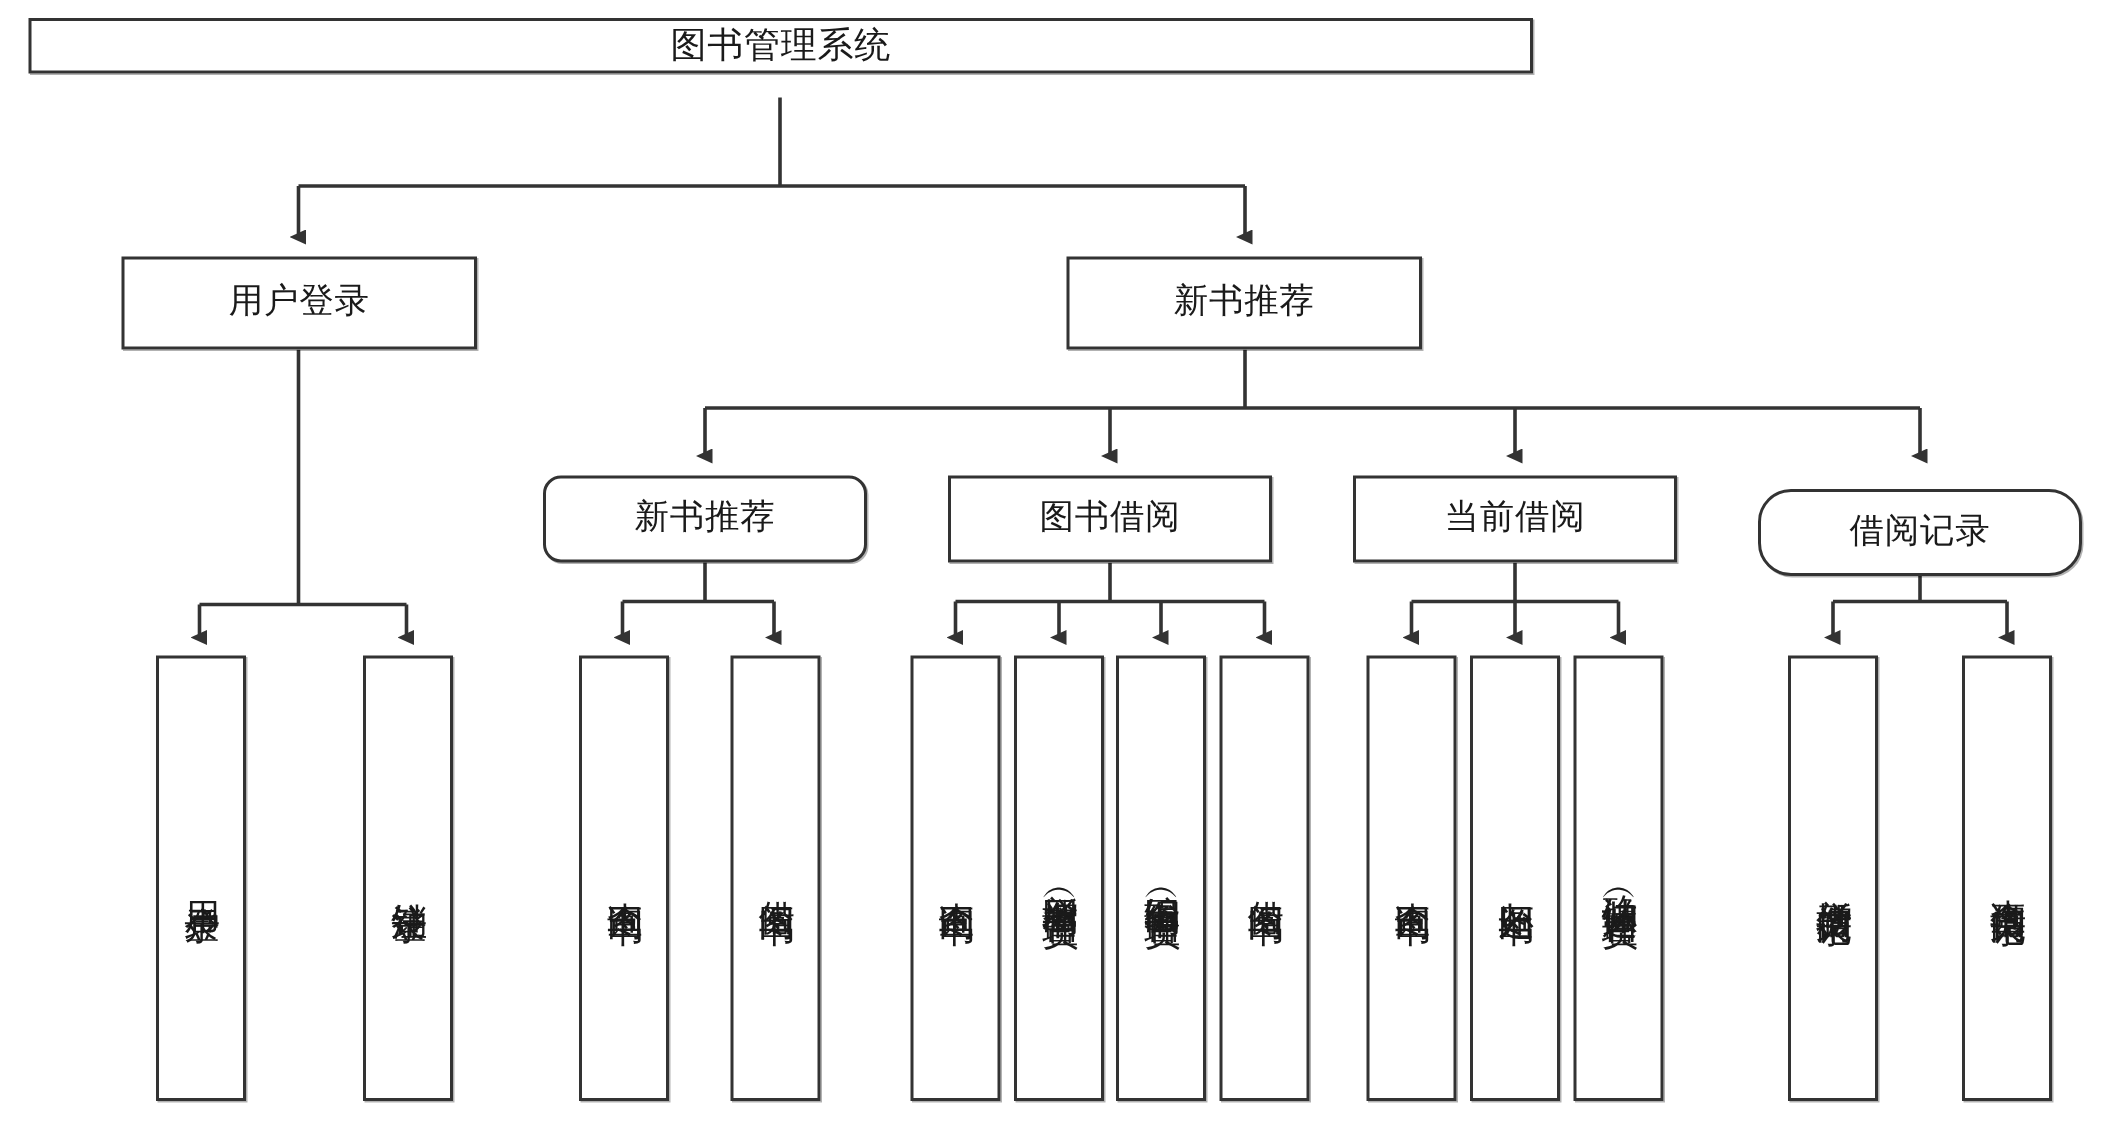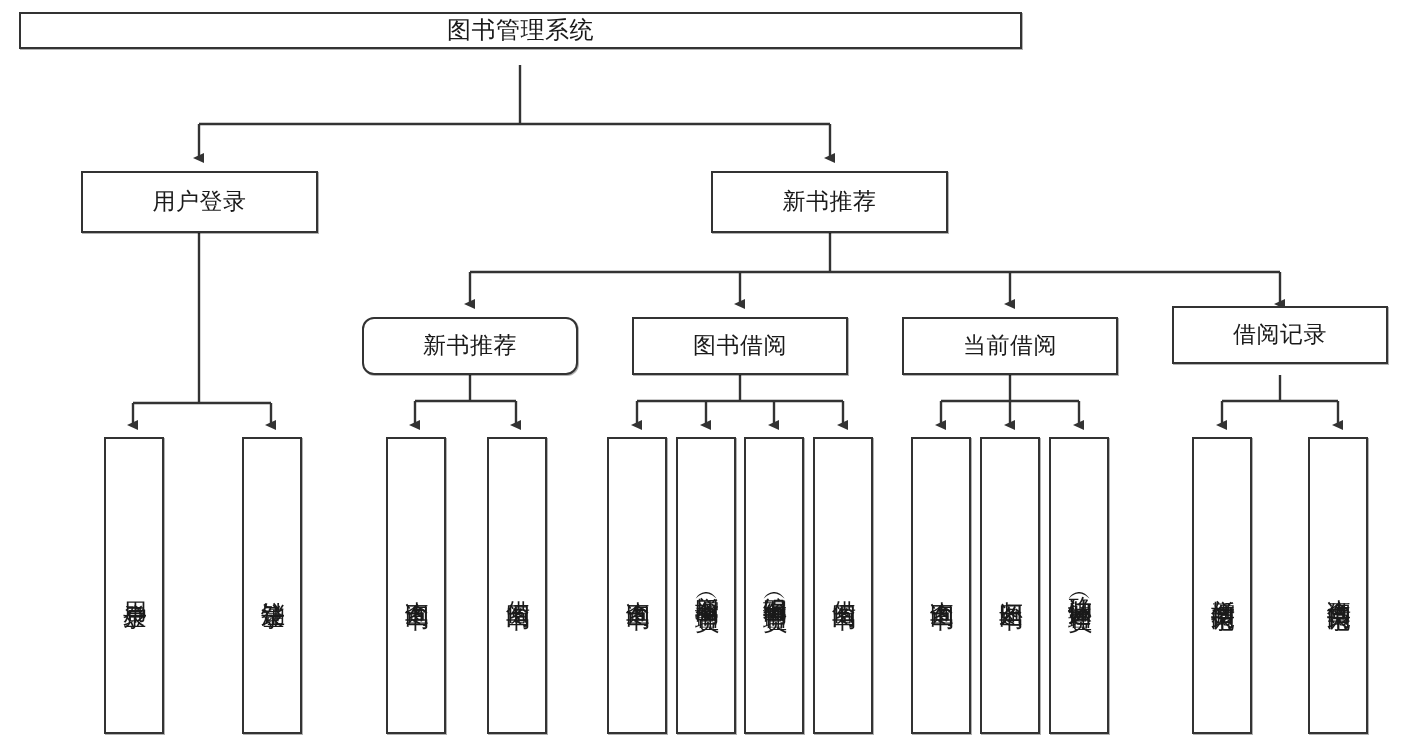--- a/index.html
+++ b/index.html
@@ -128,21 +128,21 @@
 
   <div class="node horiz" style="left:362px;top:317px;width:216px;height:58px;border-radius:12px;">
     <span class="lbl">新书推荐</span>
   </div>
   <div class="node horiz" style="left:632px;top:317px;width:216px;height:58px;">
     <span class="lbl">图书借阅</span>
   </div>
   <div class="node horiz" style="left:902px;top:317px;width:216px;height:58px;">
     <span class="lbl">当前借阅</span>
   </div>
-  <div class="node horiz" style="left:1172px;top:306px;width:216px;height:58px;">
+  <div class="node horiz" style="left:1172px;top:326px;width:216px;height:58px;border-radius:22px;">
     <span class="lbl">借阅记录</span>
   </div>
 
   <div class="node vert" style="left:104px;top:437px;width:60px;height:297px;">
     <span class="lbl">用户登录</span>
   </div>
   <div class="node vert" style="left:242px;top:437px;width:60px;height:297px;">
     <span class="lbl">注销登录</span>
   </div>
 

